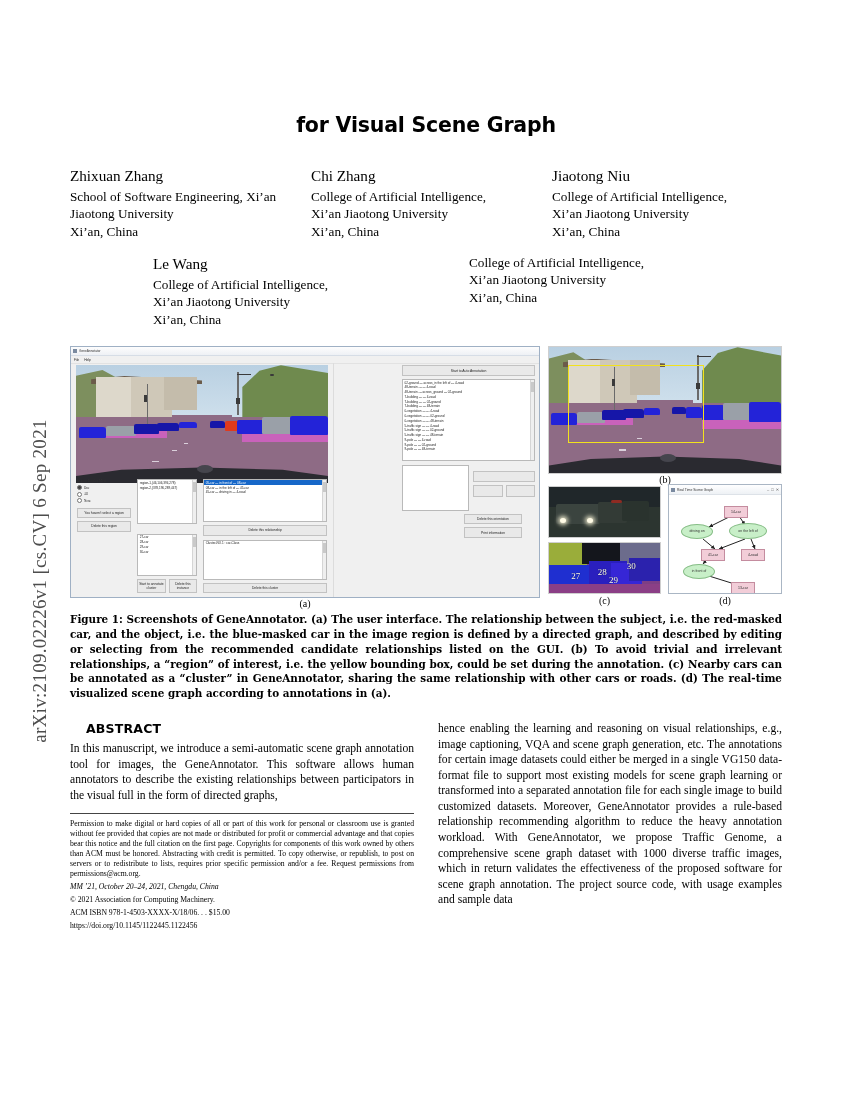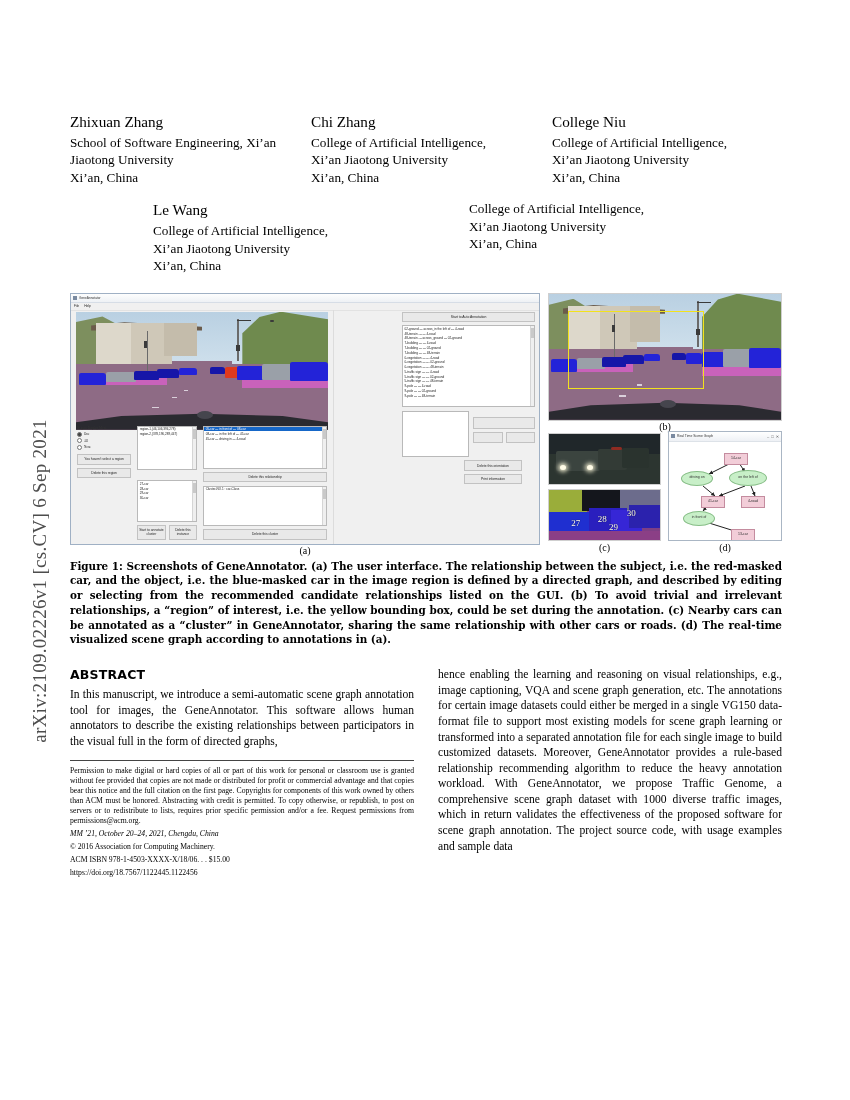--- a/index.html
+++ b/index.html
@@ -413,21 +413,21 @@
   .cols {
     display: flex;
     margin-top: 20px;
     gap: 24px;
   }
   .col { width: 344px; position: relative; }
   h2.sec {
     font-family: "DejaVu Sans", sans-serif;
     font-weight: bold;
     font-size: 12.5px;
-    margin: 0 0 5px 0;
+    margin: 0 0 5px 16px;
     letter-spacing: .2px;
   }
   .abstract-p {
     font-size: 11.6px;
     line-height: 1.345;
     text-align: justify;
     margin: 0;
   }
   .rule {
     border: 0; border-top: .8px solid #444;
@@ -444,37 +444,38 @@
   .legal div { margin-top: 3px; }
 </style>
 </head>
 <body>
 
 <div class="arxiv-stamp">arXiv:2109.02226v1  [cs.CV]  6 Sep 2021</div>
 
 <div class="page">
 
   <div class="title">
+    <div>for Visual Scene Graph</div>
   </div>
 
   <div class="authors-row">
     <div class="author">
       <div class="name">Zhixuan Zhang</div>
       <div class="aff">School of Software Engineering, Xi’an
 Jiaotong University</div>
       <div class="loc">Xi’an, China</div>
     </div>
     <div class="author">
       <div class="name">Chi Zhang</div>
       <div class="aff">College of Artificial Intelligence,
 Xi’an Jiaotong University</div>
       <div class="loc">Xi’an, China</div>
     </div>
     <div class="author">
-      <div class="name">College Niu</div>
+      <div class="name">Jiaotong Niu</div>
       <div class="aff">College of Artificial Intelligence,
 Xi’an Jiaotong University</div>
       <div class="loc">Xi’an, China</div>
     </div>
   </div>
 
   <div class="authors-row second">
     <div class="author">
       <div class="name">Le Wang</div>
       <div class="aff">College of Artificial Intelligence,
@@ -761,23 +762,23 @@
   <div class="cols">
 
     <div class="col">
       <h2 class="sec">ABSTRACT</h2>
       <p class="abstract-p">In this manuscript, we introduce a semi-automatic scene graph annotation tool for images, the GeneAnnotator. This software allows human annotators to describe the existing relationships between participators in the visual full in the form of directed graphs,</p>
 
       <hr class="rule">
       <div class="legal">
         <span>Permission to make digital or hard copies of all or part of this work for personal or classroom use is granted without fee provided that copies are not made or distributed for profit or commercial advantage and that copies bear this notice and the full citation on the first page. Copyrights for components of this work owned by others than ACM must be honored. Abstracting with credit is permitted. To copy otherwise, or republish, to post on servers or to redistribute to lists, requires prior specific permission and/or a fee. Request permissions from permissions@acm.org.</span>
         <div class="ital">MM ’21, October 20–24, 2021, Chengdu, China</div>
-        <div>© 2016 Association for Computing Machinery.</div>
+        <div>© 2021 Association for Computing Machinery.</div>
         <div>ACM ISBN 978-1-4503-XXXX-X/18/06. . . $15.00</div>
-        <div>https://doi.org/18.7567/1122445.1122456</div>
+        <div>https://doi.org/10.1145/1122445.1122456</div>
       </div>
     </div>
 
     <div class="col">
       <p class="abstract-p">hence enabling the learning and reasoning on visual relationships, e.g., image captioning, VQA and scene graph generation, etc. The annotations for certain image datasets could either be merged in a single VG150 data-format file to support most existing models for scene graph learning or transformed into a separated annotation file for each single image to build customized datasets. Moreover, GeneAnnotator provides a rule-based relationship recommending algorithm to reduce the heavy annotation workload. With GeneAnnotator, we propose Traffic Genome, a comprehensive scene graph dataset with 1000 diverse traffic images, which in return validates the effectiveness of the proposed software for scene graph annotation. The project source code, with usage examples and sample data</p>
     </div>
 
   </div>
 </div>
 

